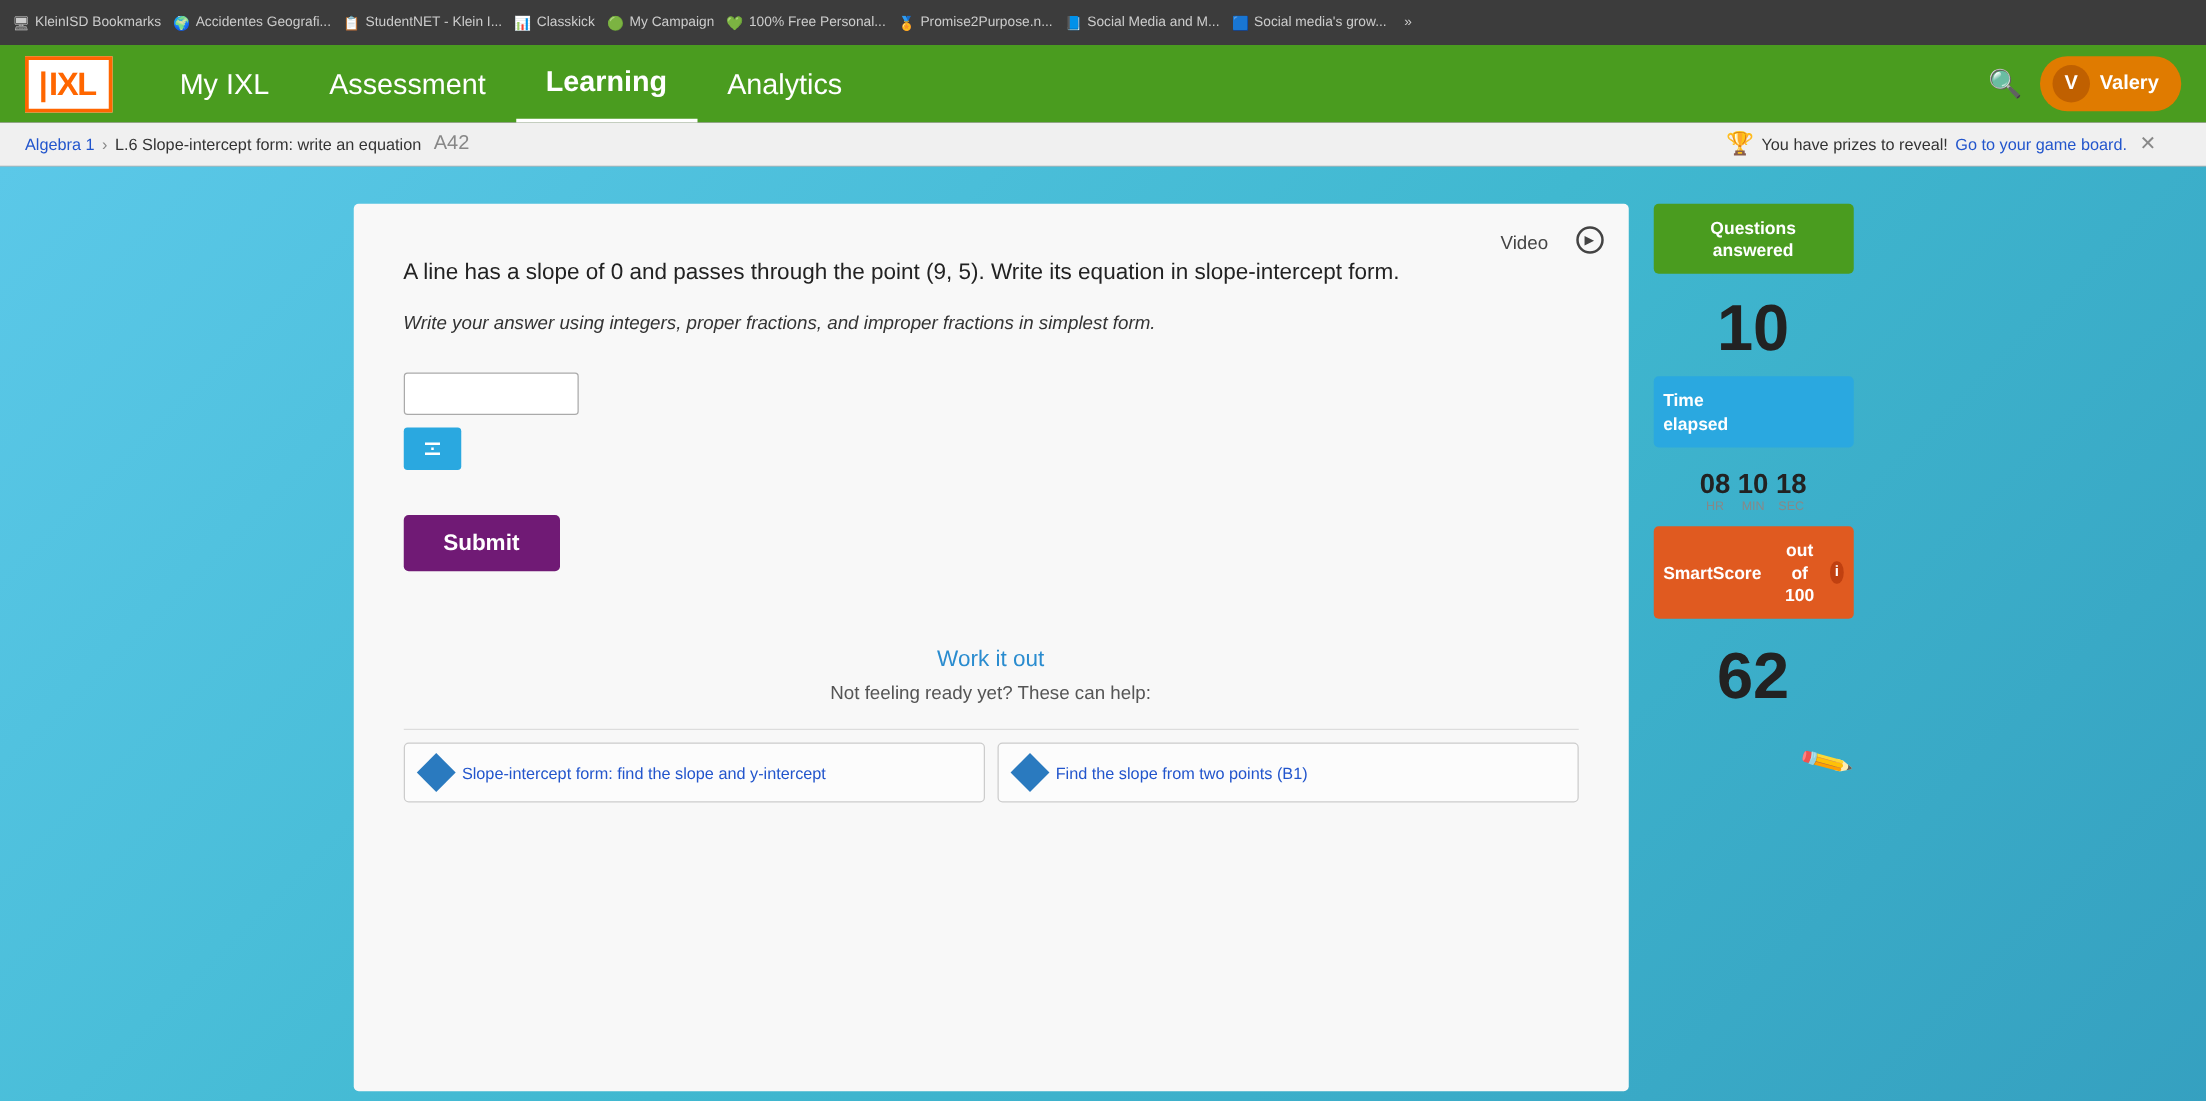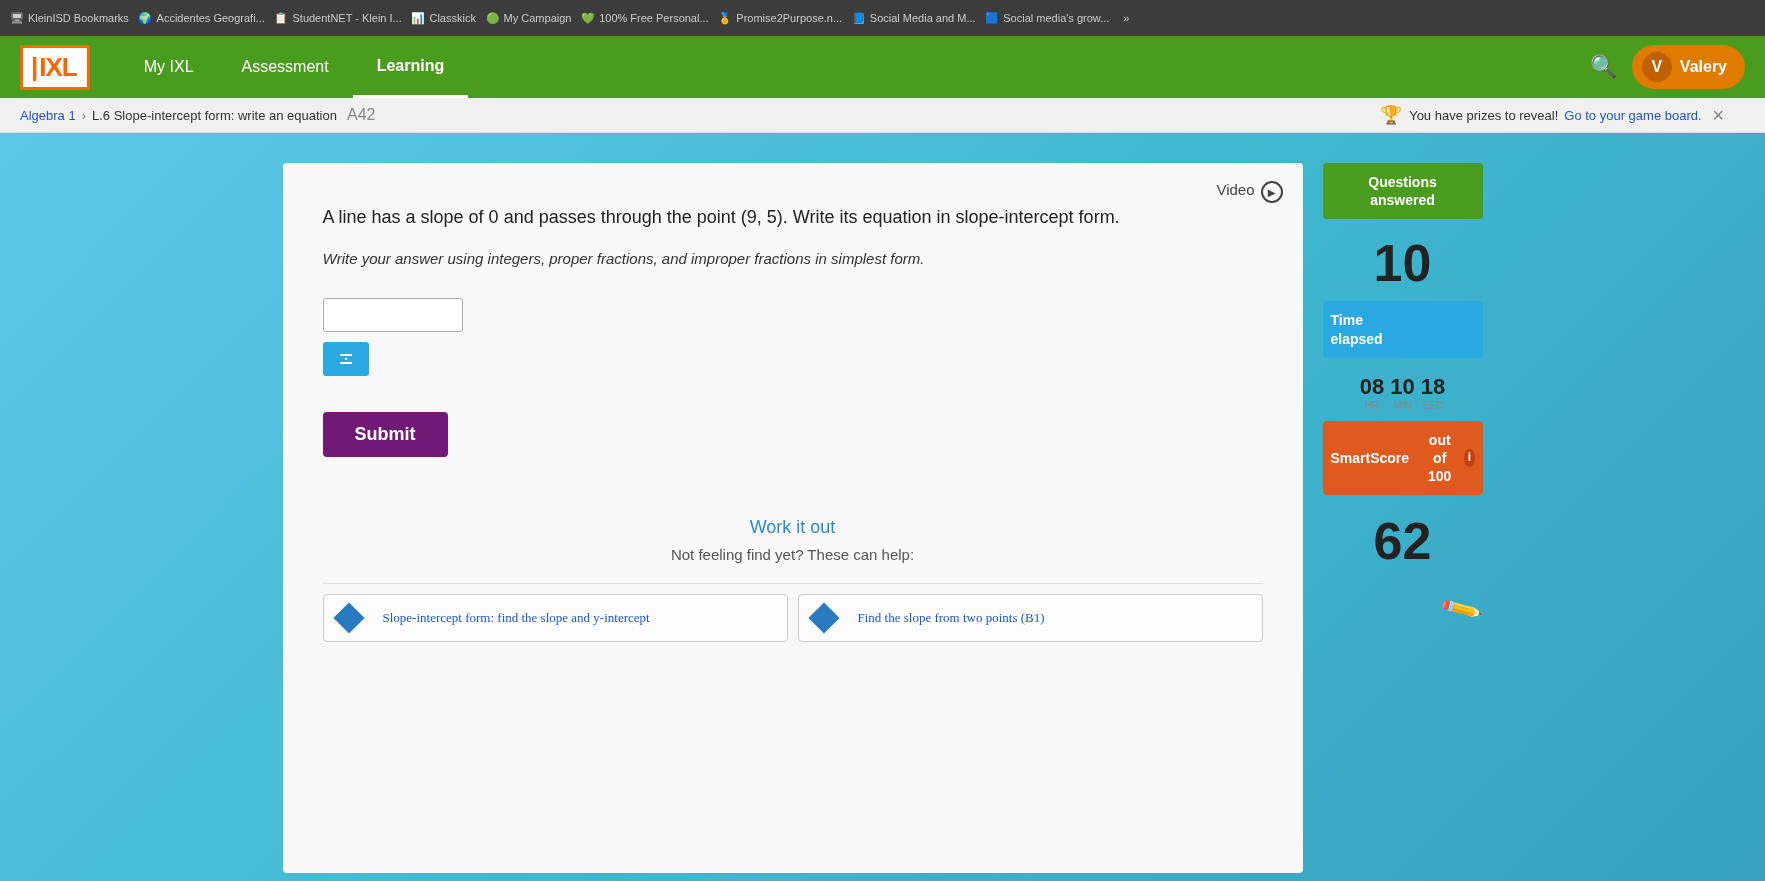--- a/index.html
+++ b/index.html
@@ -45,21 +45,21 @@
     .ixl-logo span { color: #ff6600; margin-right: 2px; font-size: 26px; }
     .nav-links {
       display: flex;
       gap: 0;
       flex: 1;
       align-items: center;
     }
     .nav-link {
       color: #fff;
       text-decoration: none;
-      font-size: 16px;
+      font-size: 23px;
       font-weight: 500;
       padding: 0 24px;
       height: 62px;
       display: flex;
       align-items: center;
       cursor: pointer;
       position: relative;
     }
     .nav-link.active {
       font-weight: 700;
@@ -139,22 +139,22 @@
       flex: 1;
       padding: 30px 40px 40px 40px;
       position: relative;
       min-height: 500px;
     }
     .video-link {
       position: absolute;
       top: 18px;
       right: 20px;
       display: flex;
-      align-items: flex-start;
-      gap: 6px;
+      align-items: flex-end;
+      gap: 22px;
       color: #444;
       font-size: 15px;
       cursor: pointer;
     }
     .play-circle {
       width: 22px; height: 22px;
       border-radius: 50%;
       border: 2px solid #444;
       display: flex; align-items: center; justify-content: center;
       font-size: 10px;
@@ -231,26 +231,25 @@
     }
     .work-it-out-sub {
       font-size: 15px;
       color: #555;
     }
     .help-card {
       flex: 1;
       background: rgba(255,255,255,0.6);
       border-radius: 4px;
       padding: 12px 14px;
-      display: flex; align-items: center; gap: 23px;
+      display: flex; align-items: center; gap: 10px;
       font-size: 13px;
       color: #2255cc;
       cursor: pointer;
       border: 1px solid #ccc;
-      font-family: Liberation Serif, serif;
     }
     .help-diamond {
       width: 22px; height: 22px;
       background: #2a7abf;
       transform: rotate(45deg);
       flex-shrink: 0;
     }
 
     
     .sidebar {
@@ -371,20 +370,21 @@
 
 <nav class="ixl-nav">
   <div class="ixl-logo">
     <span>|</span>
     <span>IXL</span>
   </div>
   <div class="nav-links">
     <a class="nav-link">My IXL</a>
     <a class="nav-link">Assessment</a>
     <a class="nav-link active">Learning</a>
+    <a class="nav-link">Analytics</a>
   </div>
   <div class="nav-right">
     <button class="search-icon-btn">🔍</button>
     <button class="user-btn">
       <div class="user-avatar">V</div>
       <span>Valery</span>
     </button>
   </div>
 </nav>
 
@@ -423,21 +423,21 @@
           </div>
         </button>
       </div>
 
       <button class="submit-btn">
         <span>Submit</span>
       </button>
 
       <div class="work-it-out">
         <div class="work-it-out-title">Work it out</div>
-        <div class="work-it-out-sub">Not feeling find yet? These can help:</div>
+        <div class="work-it-out-sub">Not feeling ready yet? These can help:</div>
         <div class="bottom-help">
           <div class="help-card">
             <div class="help-diamond"></div>
             <span>Slope-intercept form: find the slope and y-intercept</span>
           </div>
           <div class="help-card">
             <div class="help-diamond"></div>
             <span>Find the slope from two points (B1)</span>
           </div>
         </div>

